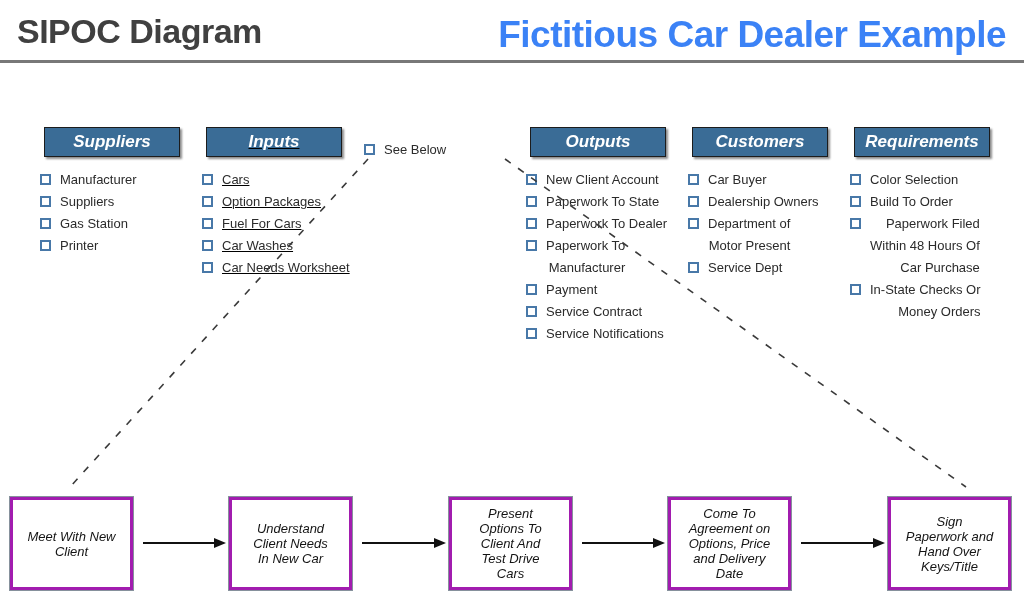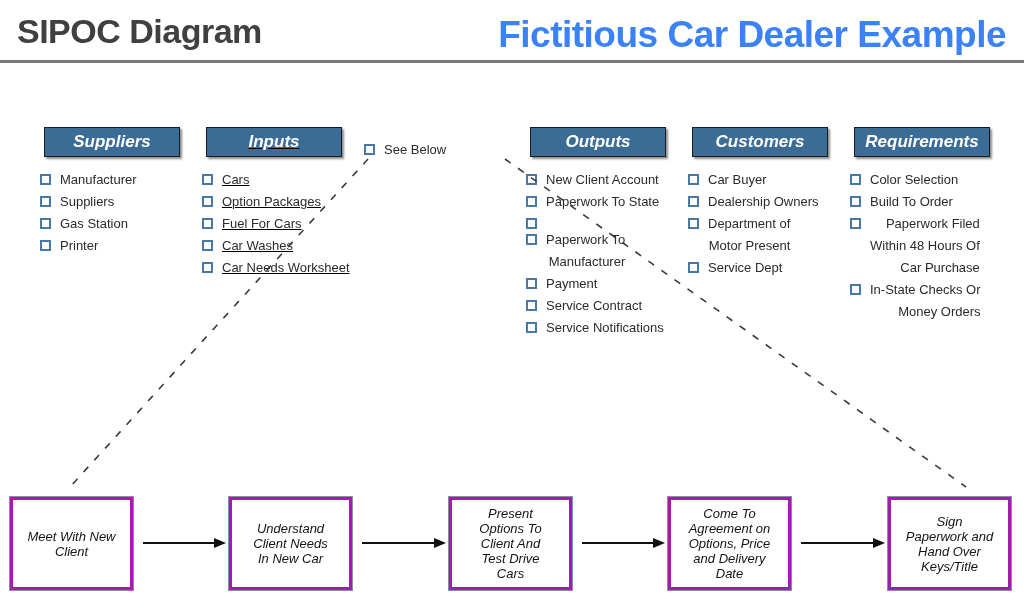--- a/index.html
+++ b/index.html
@@ -193,20 +193,21 @@
         <li class="check-item">
           <span class="checkbox"></span>
           <span class="item-label">New Client Account</span>
         </li>
         <li class="check-item">
           <span class="checkbox"></span>
           <span class="item-label">Paperwork To State</span>
         </li>
         <li class="check-item">
           <span class="checkbox"></span>
+          <span class="item-label">Paperwork To Dealer</span>
         </li>
         <li class="check-item">
           <span class="checkbox"></span>
           <span class="item-label">Paperwork To
 Manufacturer</span>
         </li>
         <li class="check-item">
           <span class="checkbox"></span>
           <span class="item-label">Payment</span>
         </li>

